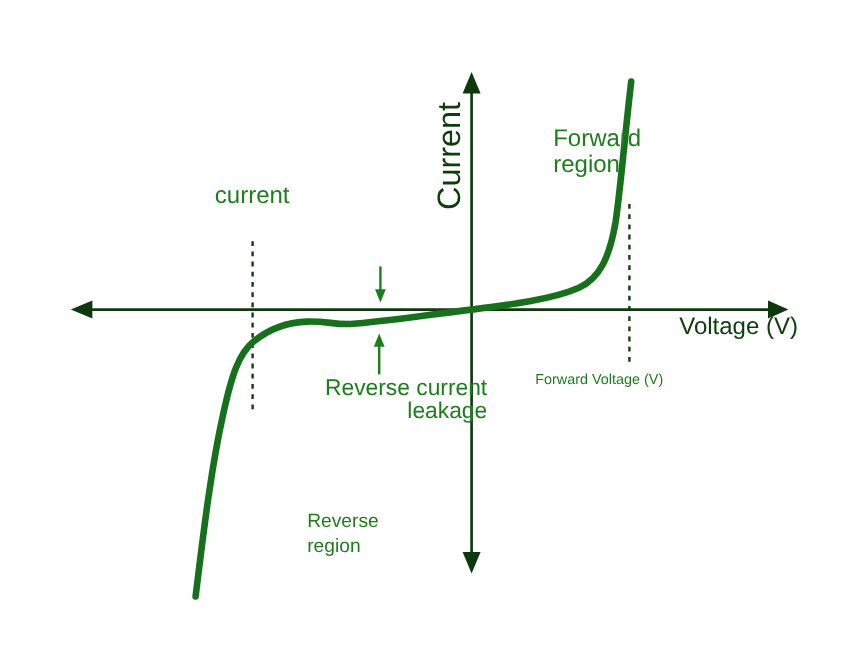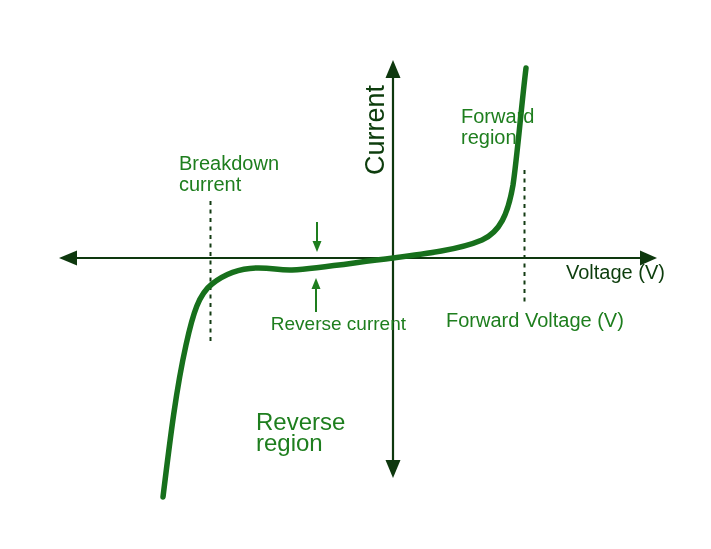--- a/index.html
+++ b/index.html
@@ -25,22 +25,22 @@
     transform: translate(-50%, -50%) rotate(-90deg);
     font-size: 27px;
   }
   .lbl-voltage { left: 566px; top: 261px; font-size: 20px; }
   .lbl-forward-region { left: 429px; top: 106px; font-size: 20px; line-height: 21px; margin-left: 32px; }
   .lbl-breakdown { left: 179px; top: 153px; font-size: 20px; line-height: 21px; }
   .lbl-reverse-leakage {
     left: 238px; top: 314px; width: 168px;
     text-align: right; font-size: 19px; line-height: 19px;
   }
-  .lbl-forward-voltage { left: 446px; top: 309px; font-size: 20px; }
-  .lbl-reverse-region { left: 256px; top: 411px; font-size: 24px; line-height: 21px; }
+  .lbl-forward-voltage { left: 446px; top: 309px; font-size: 12px; }
+  .lbl-reverse-region { left: 256px; top: 424px; font-size: 16px; line-height: 21px; }
   .line2 { display: block; }
 </style>
 </head>
 <body>
 
 <div class="stage">
 
   <svg width="711" height="549" viewBox="0 0 711 549" aria-hidden="true">
 
     <line x1="70" y1="258" x2="648" y2="258" stroke-width="2.2" stroke="#0e380e"></line>
@@ -73,26 +73,26 @@
   <div class="lbl lbl-current dark">Current</div>
 
   <div class="lbl lbl-voltage dark">Voltage (V)</div>
 
   <div class="lbl lbl-forward-region green">
     <span>Forward</span>
     <span class="line2">region</span>
   </div>
 
   <div class="lbl lbl-breakdown green">
-    <span>Breakdown</span>
     <span class="line2">current</span>
   </div>
 
   <div class="lbl lbl-reverse-leakage green">
     <span>Reverse current</span>
+    <span class="line2">leakage</span>
   </div>
 
   <div class="lbl lbl-forward-voltage green">Forward Voltage (V)</div>
 
   <div class="lbl lbl-reverse-region green">
     <span>Reverse</span>
     <span class="line2">region</span>
   </div>
 
 </div>

